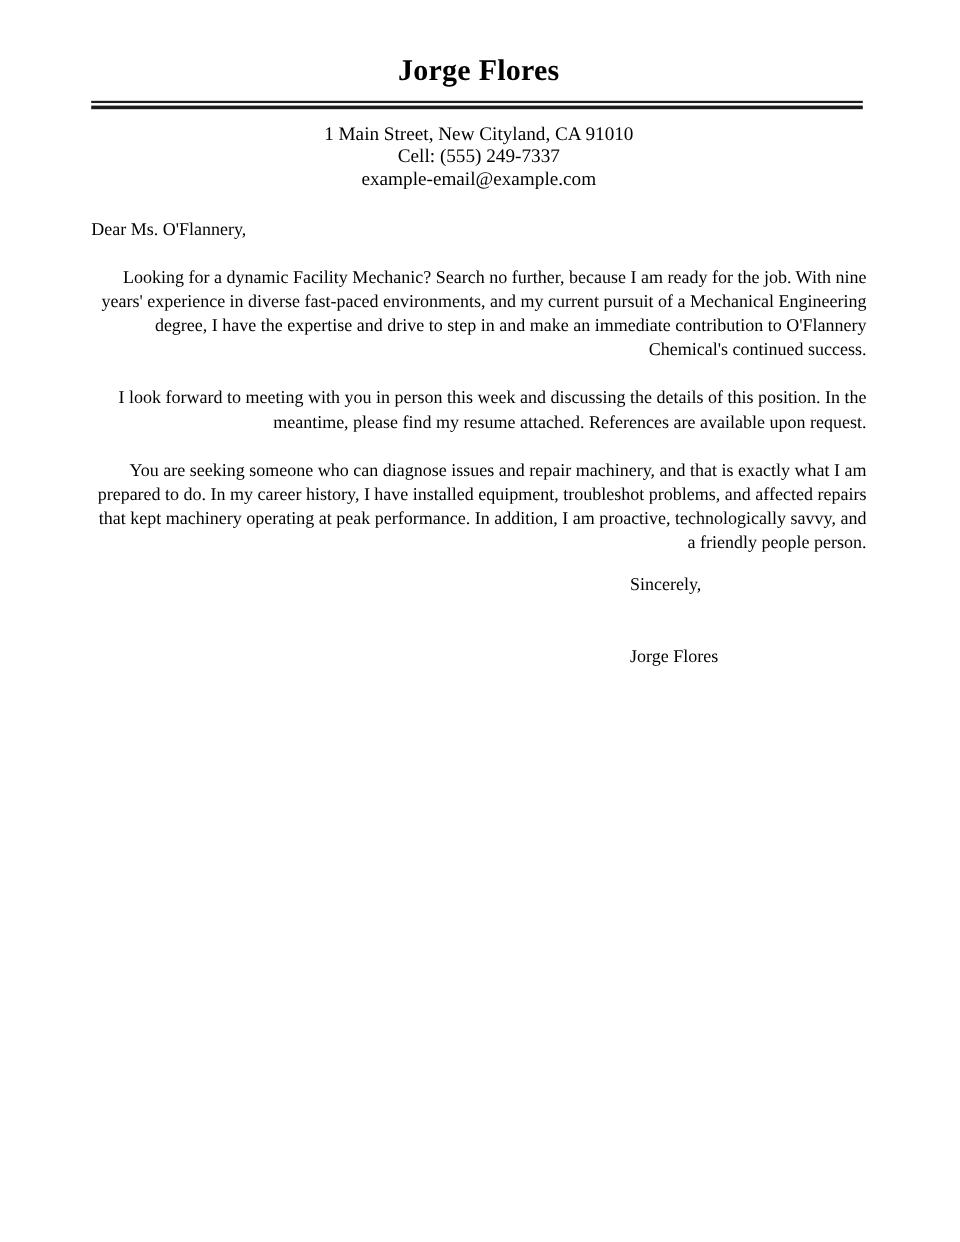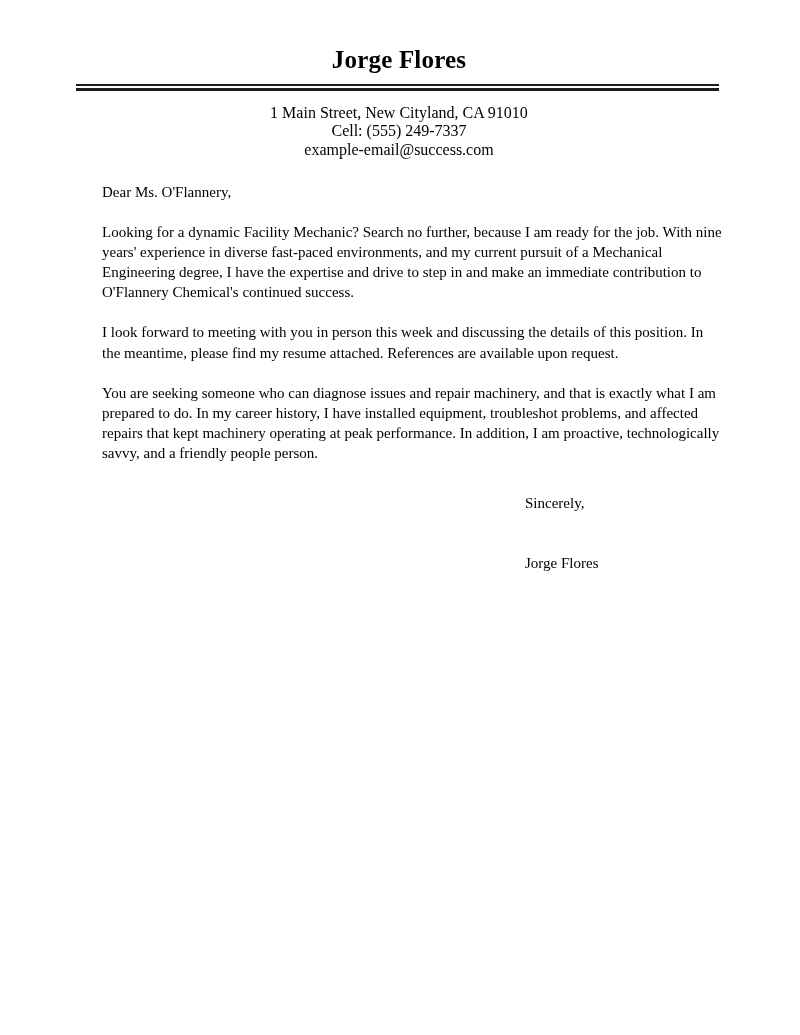--- a/index.html
+++ b/index.html
@@ -70,42 +70,41 @@
   }
   .contact-line {
     font-size: 16px;
     line-height: 18.6px;
     margin: 0;
   }
 
   
   .letter-body {
     margin-top: 22px;
-    margin-left: 26px;
   }
 
   .salutation {
     font-size: 15px;
     line-height: 20px;
     margin: 0 0 20px 0;
   }
 
   .body-paragraph {
     font-size: 15px;
     line-height: 20.2px;
     margin: 0 0 20px 0;
-    text-align: left;
+    text-align: right;
   }
   .body-paragraph:last-of-type {
     margin-bottom: 0;
   }
 
   
   .closing-block {
-    margin-top: 29px;
+    margin-top: 14px;
     padding-left: 449px;
   }
   .closing-salutation {
     font-size: 15px;
     line-height: 20px;
     margin: 0;
   }
   .signature-name {
     font-size: 15px;
     line-height: 20px;
@@ -124,21 +123,21 @@
 
       <div class="rule-group">
         <div class="rule-thin"></div>
         <div class="rule-gap"></div>
         <div class="rule-thick"></div>
       </div>
 
       <div class="contact-block">
         <p class="contact-line">1 Main Street, New Cityland, CA 91010</p>
         <p class="contact-line">Cell: (555) 249-7337</p>
-        <p class="contact-line">example-email@success.com</p>
+        <p class="contact-line">example-email@example.com</p>
       </div>
     </header>
 
     <section class="letter-body">
       <p class="salutation">Dear Ms. O'Flannery,</p>
 
       <p class="body-paragraph">Looking for a dynamic Facility Mechanic? Search no further, because I am ready for the job. With nine years' experience in diverse fast-paced environments, and my current pursuit of a Mechanical Engineering degree, I have the expertise and drive to step in and make an immediate contribution to O'Flannery Chemical's continued success.</p>
 
       <p class="body-paragraph">I look forward to meeting with you in person this week and discussing the details of this position. In the meantime, please find my resume attached. References are available upon request.</p>
 

